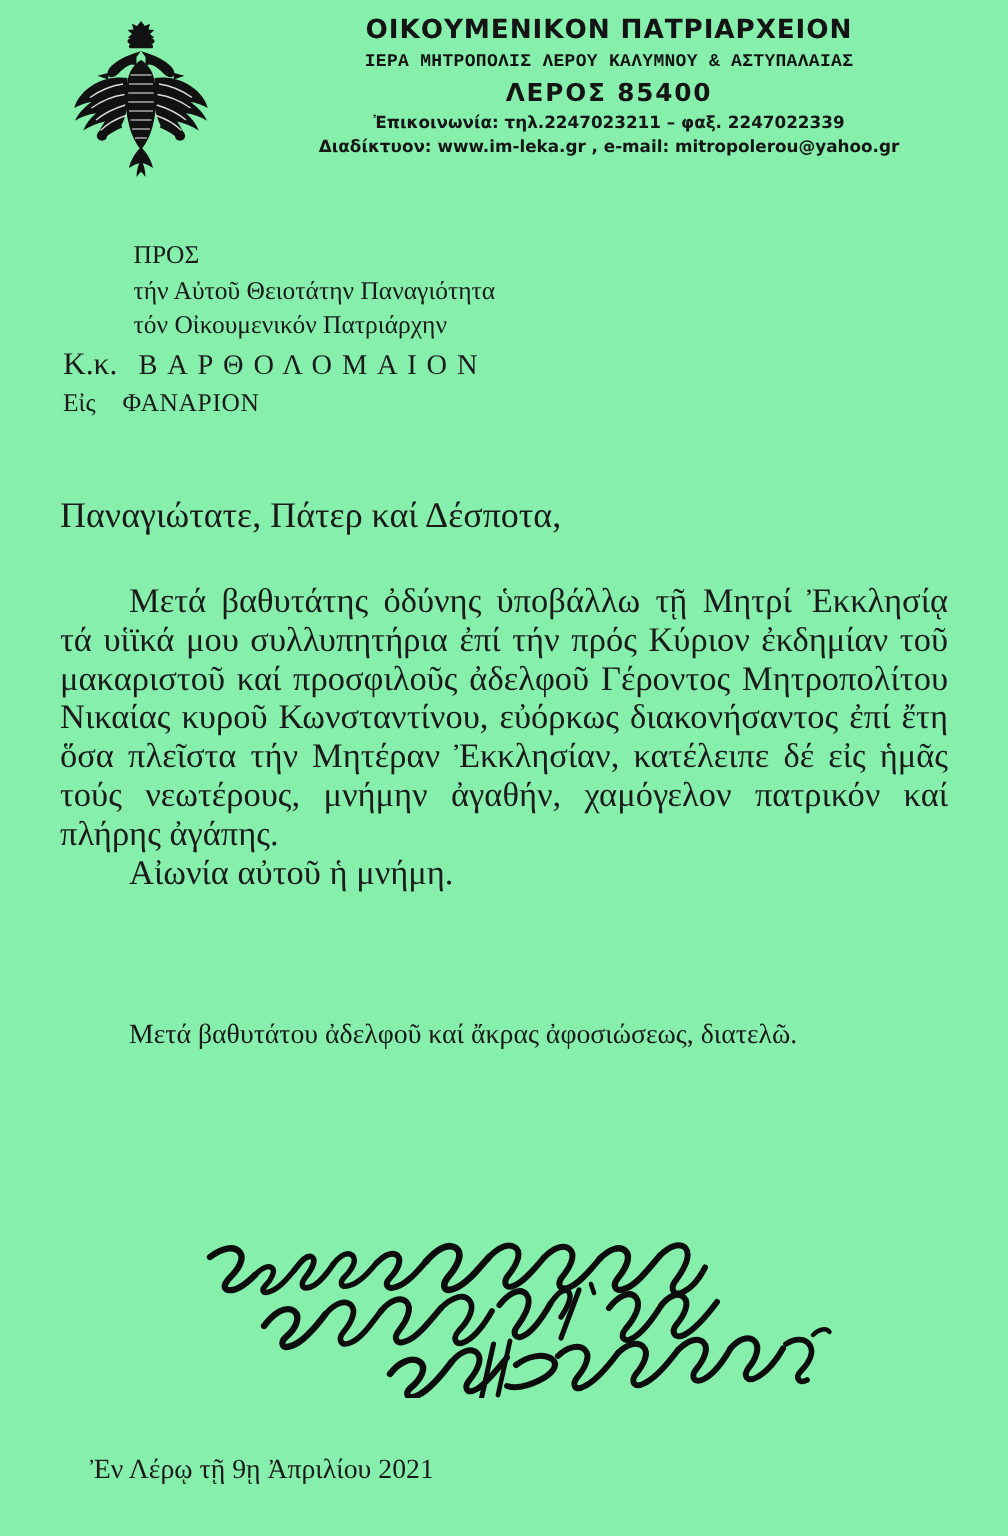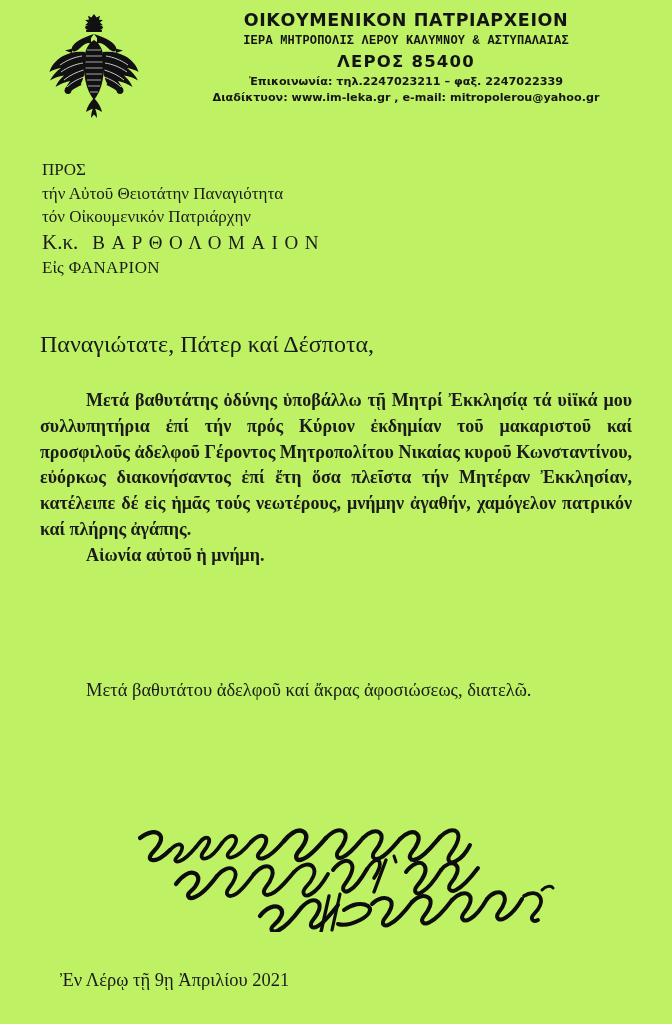--- a/index.html
+++ b/index.html
@@ -4,21 +4,21 @@
 <style>
   html, body {
     margin: 0;
     padding: 0;
     background: #ffffff;
   }
   .page {
     position: relative;
     width: 672px;
     height: 1024px;
-    background: #bef264;
+    background: #86efac;
     overflow: hidden;
     font-family: "Liberation Serif", "DejaVu Serif", serif;
     color: #1a1a1a;
   }
 
   
   .letterhead {
     position: absolute;
     top: 6px;
     left: 0;
@@ -87,58 +87,57 @@
 
   
   .addressee {
     position: absolute;
     left: 42px;
     top: 158px;
     font-size: 17px;
     line-height: 23.5px;
     color: #1b1b1b;
   }
-  .addr-line { white-space: nowrap; }
+  .addr-line { white-space: nowrap; margin-left: 47px; }
   .addr-name {
     font-size: 19px;
     line-height: 26px;
     white-space: nowrap;
   }
   .addr-name .prefix { font-size: 21px; }
   .addr-name .bigname {
     letter-spacing: 6.5px;
     margin-left: 14px;
   }
   .addr-eis {
     font-size: 17px;
     line-height: 23px;
     white-space: nowrap;
   }
-  .addr-eis .city { letter-spacing: 0.4px; margin-left: 5px; }
+  .addr-eis .city { letter-spacing: 0.4px; margin-left: 18px; }
 
   
   .salutation {
     position: absolute;
     left: 40px;
     top: 332px;
     font-size: 24px;
     line-height: 24px;
     white-space: nowrap;
   }
   .body-block {
     position: absolute;
     left: 40px;
     top: 388px;
     width: 592px;
-    font-size: 18px;
+    font-size: 23px;
     line-height: 25.8px;
     text-align: justify;
     text-justify: inter-word;
     color: #1b1b1b;
-    font-weight: bold;
   }
   .body-block p {
     margin: 0;
     text-indent: 46px;
   }
   .closing {
     position: absolute;
     left: 40px;
     top: 678px;
     width: 592px;

